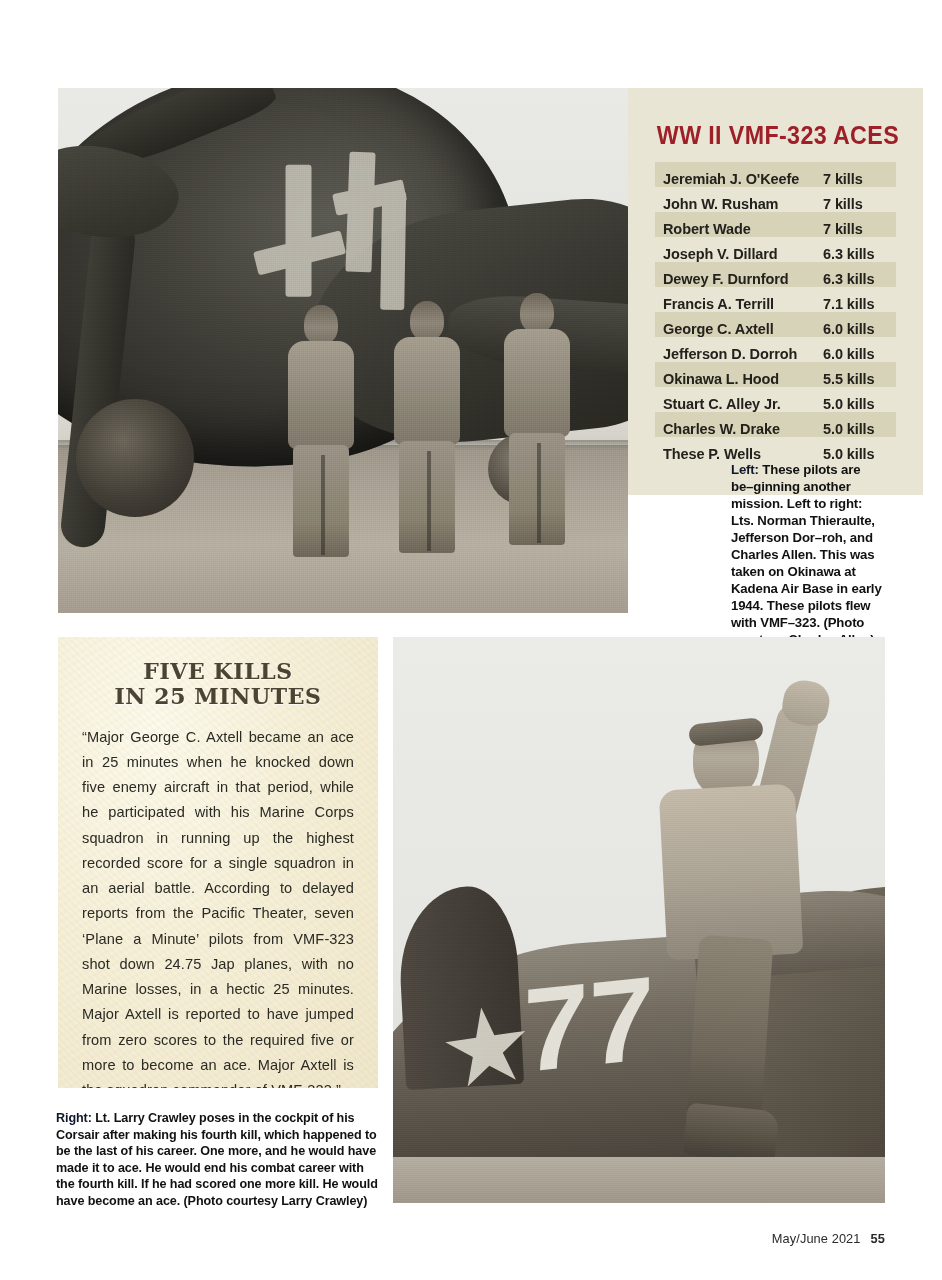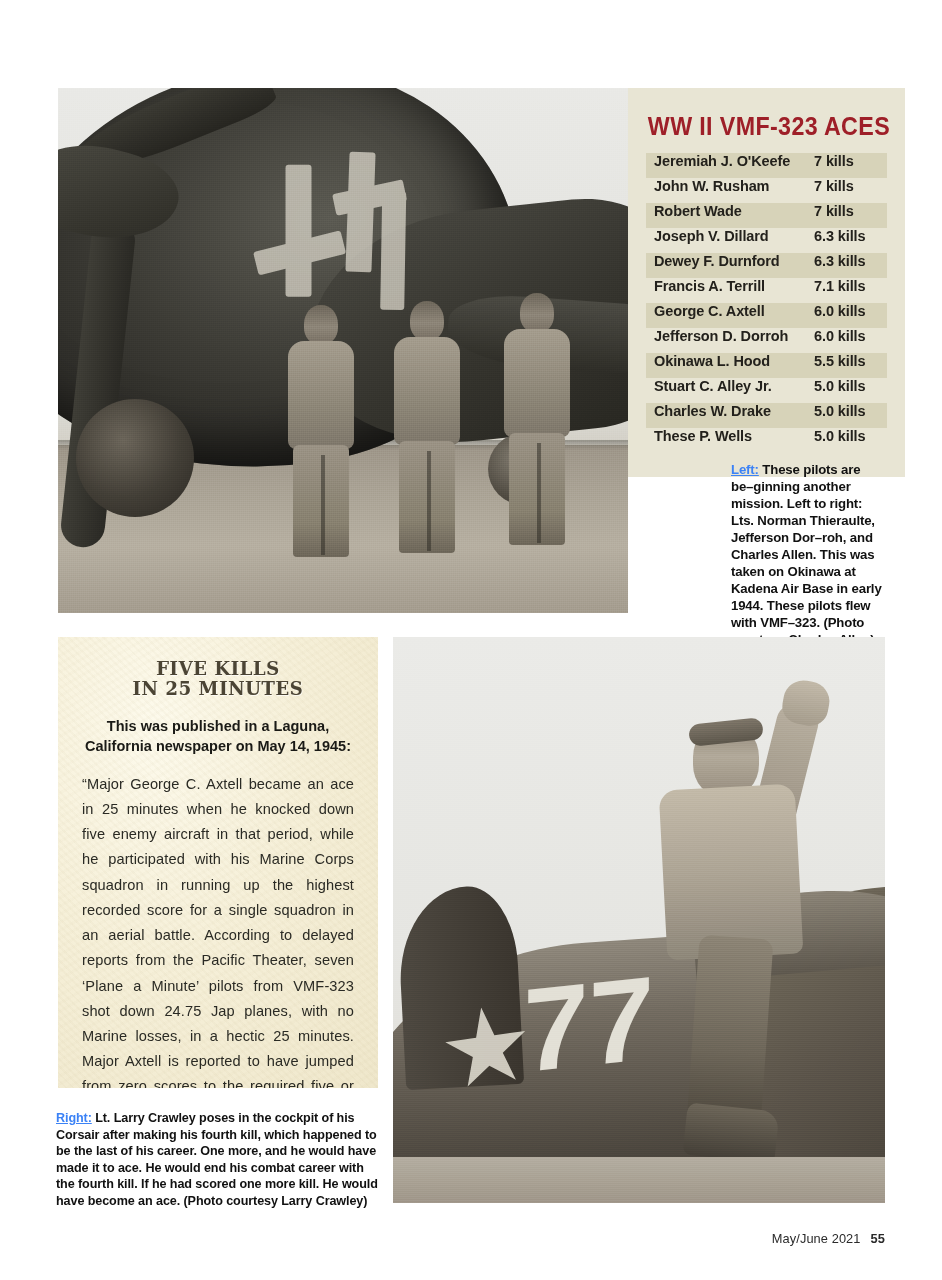--- a/index.html
+++ b/index.html
@@ -186,38 +186,38 @@
     mix-blend-mode: overlay;
   }
 
   
   .aces-panel {
     position: absolute;
     left: 628px;
     top: 88px;
     width: 269px;
     background: #e8e5d4;
-    padding: 4px;
+    padding: 13px;
   }
   .aces-title {
     font-family: "Liberation Sans Narrow", "Liberation Sans", sans-serif;
     font-weight: bold;
     font-size: 25px;
     letter-spacing: .4px;
     color: #9e1f28;
     padding: 22px 0 14px 17px;
     line-height: 1;
     transform: scaleX(.93);
     transform-origin: left center;
     white-space: nowrap;
   }
   .aces-rows { padding: 0 14px 20px 14px; }
   .ace-row {
     display: flex;
-    align-items: flex-start;
+    align-items: flex-end;
     height: 25px;
     font-size: 14.5px;
     font-weight: bold;
     color: #23211c;
     padding-left: 8px;
     letter-spacing: -.1px;
   }
   .ace-row.alt { background: #d7d3b9; }
   .ace-name { flex: 0 0 160px; }
   .ace-kills { flex: 1; }
@@ -227,21 +227,21 @@
     position: absolute;
     left: 731px;
     top: 461px;
     width: 152px;
     font-size: 13.2px;
     font-weight: bold;
     line-height: 1.29;
     color: #111111;
     letter-spacing: -.15px;
   }
-  .cap-lead { color: #3b82f6; text-decoration: underline; }
+  .cap-lead { color: #0f172a; }
 
   
   .sidebar {
     position: absolute;
     left: 58px;
     top: 637px;
     width: 320px;
     height: 451px;
     background:
       radial-gradient(ellipse at 30% 20%, #fdfaec 0%, #f6f0d9 45%, #efe7cb 100%);
@@ -251,21 +251,21 @@
     position: absolute; inset: 0;
     background-image:
       repeating-linear-gradient(45deg, rgba(180,165,120,.05) 0 2px, rgba(255,255,255,0) 2px 5px),
       repeating-linear-gradient(-30deg, rgba(190,175,130,.04) 0 3px, rgba(255,255,255,0) 3px 7px);
   }
   .sb-head {
     position: relative;
     text-align: center;
     font-family: "DejaVu Serif", "Liberation Serif", serif;
     font-weight: bold;
-    font-size: 18px;
+    font-size: 22px;
     line-height: 1.13;
     color: #4b4434;
     letter-spacing: .6px;
     padding: 22px 18px 0 18px;
     text-shadow: 0.7px 0.7px 0 rgba(255,255,255,.65), -0.4px -0.4px 0 rgba(90,80,55,.25);
   }
   .sb-sub {
     position: relative;
     text-align: center;
     font-family: "Liberation Sans Narrow", "Liberation Sans", sans-serif;
@@ -550,21 +550,20 @@
 </div>
 
 <div class="cap-left"><span class="cap-lead">Left:</span><span> These pilots are be–ginning another mission. Left to right: Lts. Norman Thieraulte, Jefferson Dor–roh, and Charles Allen. This was taken on Okinawa at Kadena Air Base in early 1944. These pilots flew with VMF–323. (Photo courtesy Charles Allen)</span></div>
 
 <div class="sidebar">
   <div class="tex"></div>
   <div class="sb-head">
     <div>FIVE KILLS</div>
     <div>IN 25 MINUTES</div>
   </div>
-  <div class="sb-sub">This was published in a Laguna, California newspaper on May 14, 1945:</div>
   <div class="sb-body">“Major George C. Axtell became an ace in 25 minutes when he knocked down five enemy aircraft in that period, while he participated with his Marine Corps squadron in running up the highest recorded score for a single squadron in an aerial battle. According to delayed reports from the Pacific Theater, seven ‘Plane a Minute’ pilots from VMF-323 shot down 24.75 Jap planes, with no Marine losses, in a hectic 25 minutes. Major Axtell is reported to have jumped from zero scores to the required five or more to become an ace. Major Axtell is the squadron commander of VMF-323.”</div>
 </div>
 
 <div class="cap-bottom"><span class="cap-lead">Right:</span><span> Lt. Larry Crawley poses in the cockpit of his Corsair after making his fourth kill, which happened to be the last of his career. One more, and he would have made it to ace. He would end his combat career with the fourth kill. If he had scored one more kill. He would have become an ace. (Photo courtesy Larry Crawley)</span></div>
 
 <div class="photo-right">
   <div class="sky"></div>
   <div class="body"></div>
   <div class="nose"></div>
   <div class="tailfin"></div>

